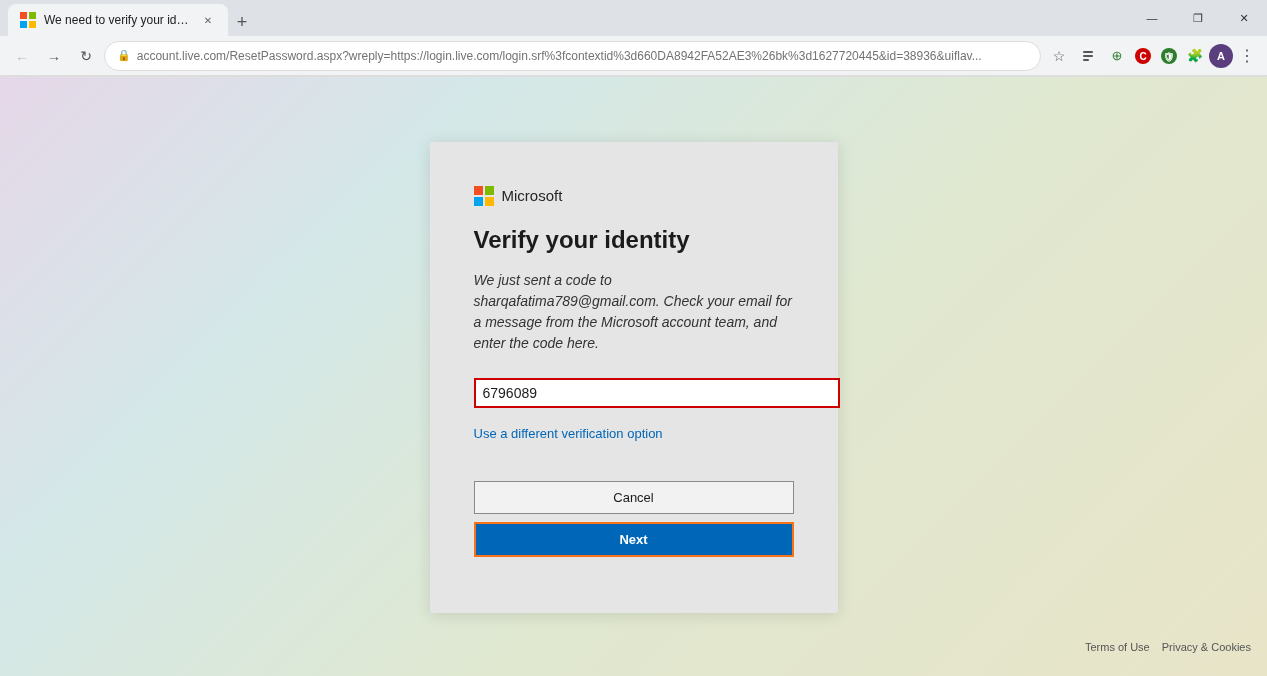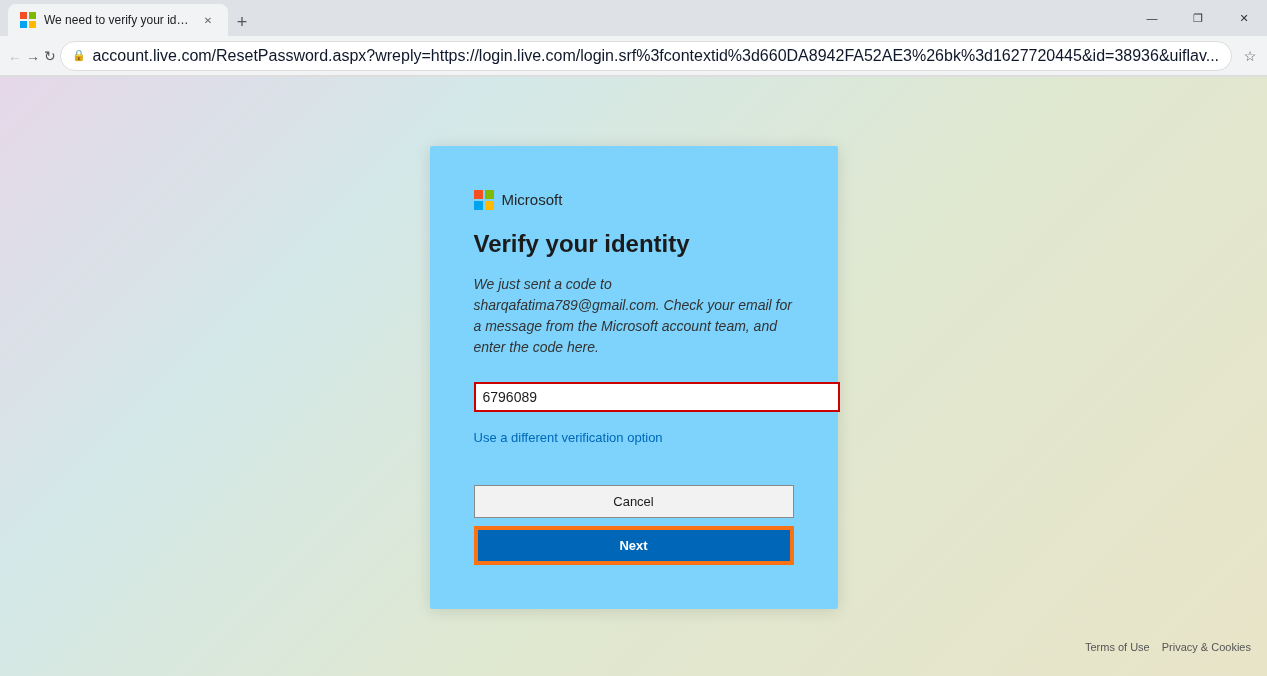--- a/index.html
+++ b/index.html
@@ -118,22 +118,22 @@
       padding: 0 12px;
       gap: 6px;
     }
 
     .lock-icon {
       font-size: 11px;
       color: #555;
     }
 
     .address-text {
-      font-size: 16px;
-      color: #0f172a;
+      font-size: 12px;
+      color: #737373;
       flex: 1;
       overflow: hidden;
       text-overflow: ellipsis;
       white-space: nowrap;
     }
 
     .nav-actions {
       display: flex;
       align-items: center;
       gap: 2px;
@@ -158,24 +158,24 @@
       width: 100%;
       height: calc(676px - 76px);
       display: flex;
       align-items: center;
       justify-content: center;
       position: relative;
     }
 
     
     .ms-card {
-      background: #7dd3fc;
+      background: #e5e5e5;
       width: 408px;
       min-height: 340px;
-      padding: 44px 44px 44px 44px;
+      padding: 44px 44px 56px 44px;
       box-shadow: 0 2px 16px rgba(0,0,0,0.12);
       border-radius: 2px;
     }
 
     .ms-logo {
       display: flex;
       align-items: center;
       gap: 8px;
       margin-bottom: 20px;
     }
@@ -261,21 +261,21 @@
       color: #1b1b1b;
       cursor: pointer;
       font-family: 'Segoe UI', Arial, sans-serif;
       min-width: 80px;
     }
 
     .btn-next {
       padding: 8px 20px;
       font-size: 13px;
       background: #0067b8;
-      border: 4px solid #f97316;
+      border: 2px solid #f97316;
       color: white;
       cursor: pointer;
       font-family: 'Segoe UI', Arial, sans-serif;
       min-width: 80px;
       font-weight: 600;
     }
 
     
     .page-footer {
       position: absolute;

